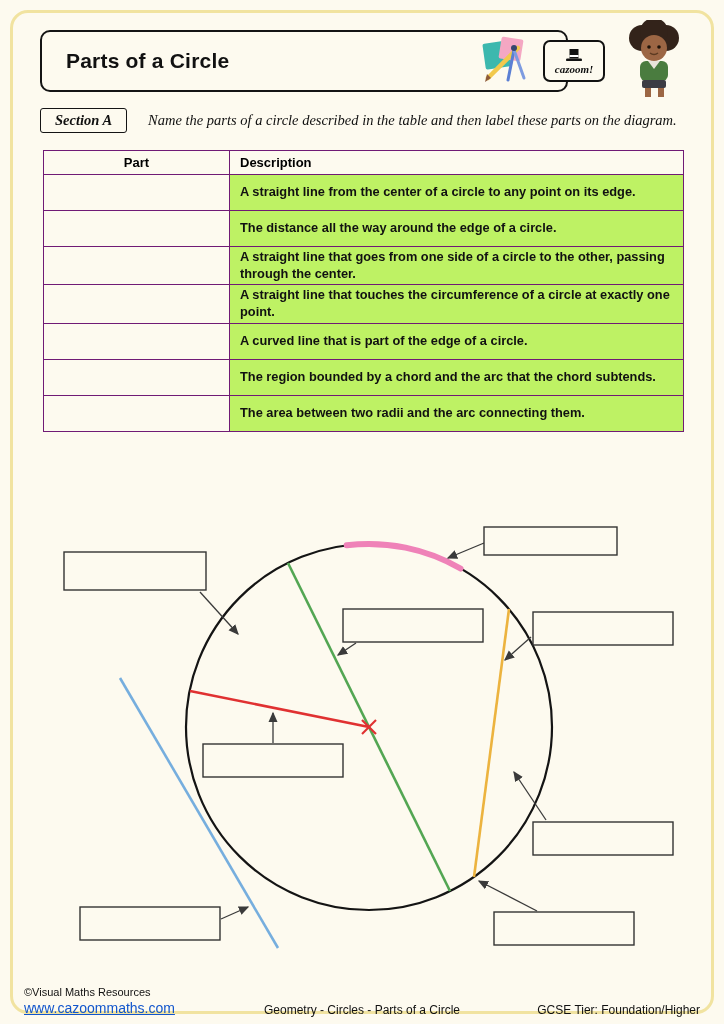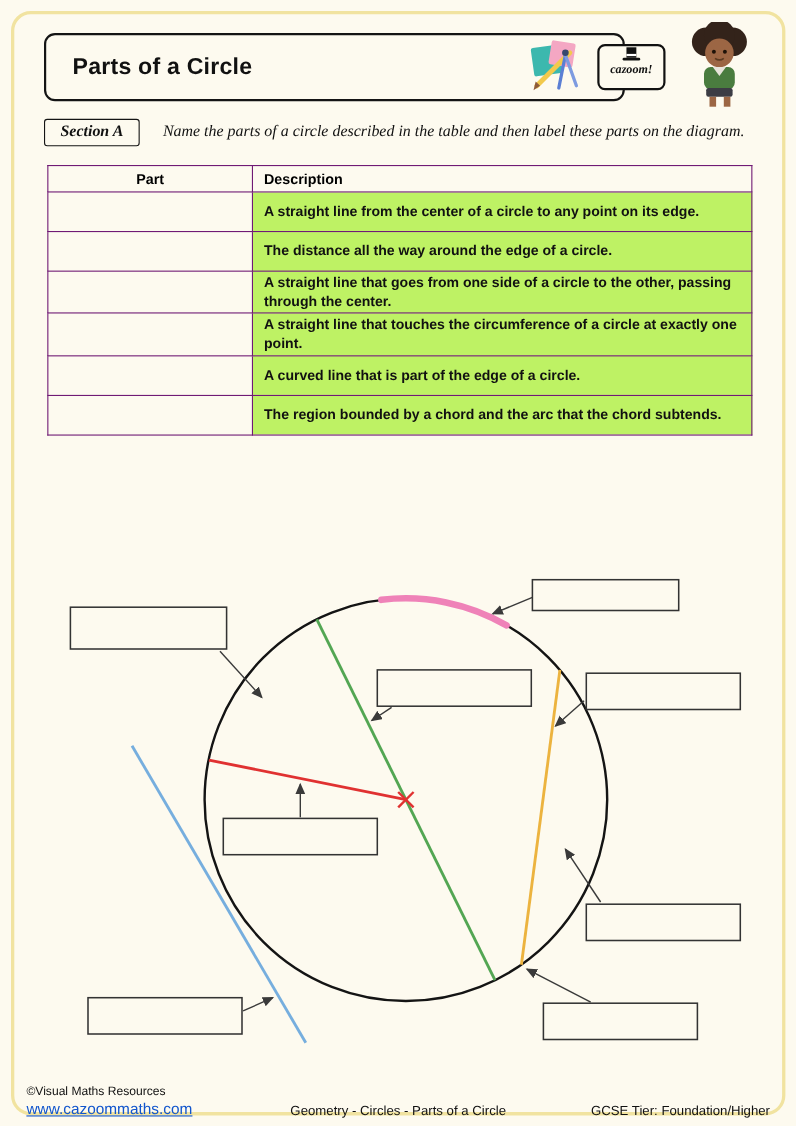--- a/index.html
+++ b/index.html
@@ -19,21 +19,21 @@
     display:flex;align-items:center;
   }
   .page-title{
     margin:0 0 0 24px;font-size:21px;font-weight:bold;color:#111;
     letter-spacing:.2px;
   }
   .stationery{position:absolute;left:478px;top:34px;width:58px;height:52px;}
   .logo-box{
     position:absolute;left:543px;top:40px;width:62px;height:42px;
     border:2px solid #111;border-radius:7px;box-sizing:border-box;
-    display:flex;flex-direction:column;align-items:center;
+    display:flex;flex-direction:column;align-items:center;justify-content:center;
     background:#fdfaef;
   }
   .logo-text{
     font-family:"Liberation Serif", serif;font-style:italic;font-weight:bold;
     font-size:11px;color:#111;line-height:1;margin-top:1px;
   }
   .character{position:absolute;left:620px;top:20px;width:70px;height:78px;}
   .section-row{
     position:absolute;left:40px;top:108px;width:650px;
     display:flex;align-items:center;
@@ -150,20 +150,24 @@
       <td class="desc-cell">A straight line that touches the circumference of a circle at exactly one point.</td>
     </tr>
     <tr>
       <td class="part-cell"></td>
       <td class="desc-cell">A curved line that is part of the edge of a circle.</td>
     </tr>
     <tr>
       <td class="part-cell"></td>
       <td class="desc-cell">The region bounded by a chord and the arc that the chord subtends.</td>
     </tr>
+    <tr>
+      <td class="part-cell"></td>
+      <td class="desc-cell">The area between two radii and the arc connecting them.</td>
+    </tr>
   </tbody>
 </table>
 
 <div class="diagram">
   <svg width="724" height="455" viewBox="0 0 724 455">
     <defs>
       <marker id="ah" markerWidth="9" markerHeight="8" refX="7" refY="3.5" orient="auto">
         <path d="M0,0 L8,3.5 L0,7 z" fill="#3a3a3a"></path>
       </marker>
     </defs>

